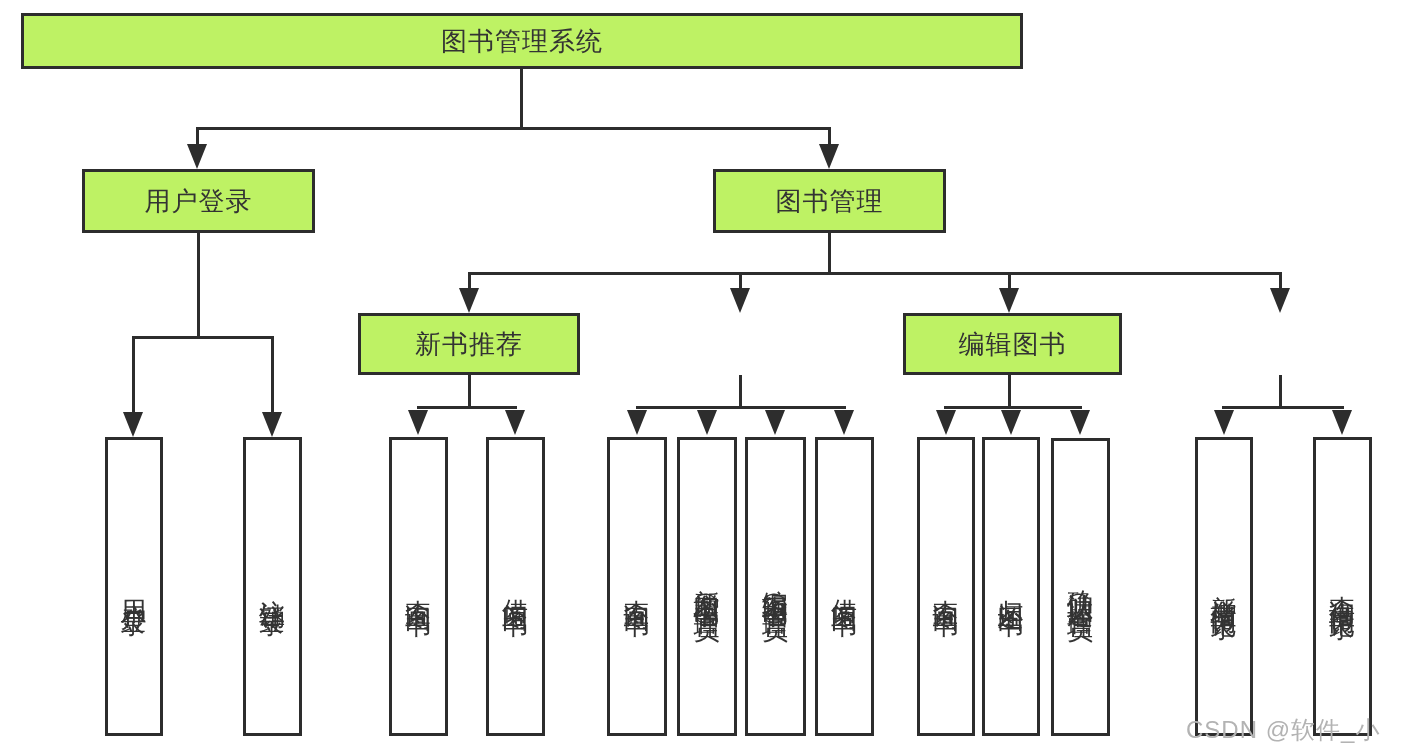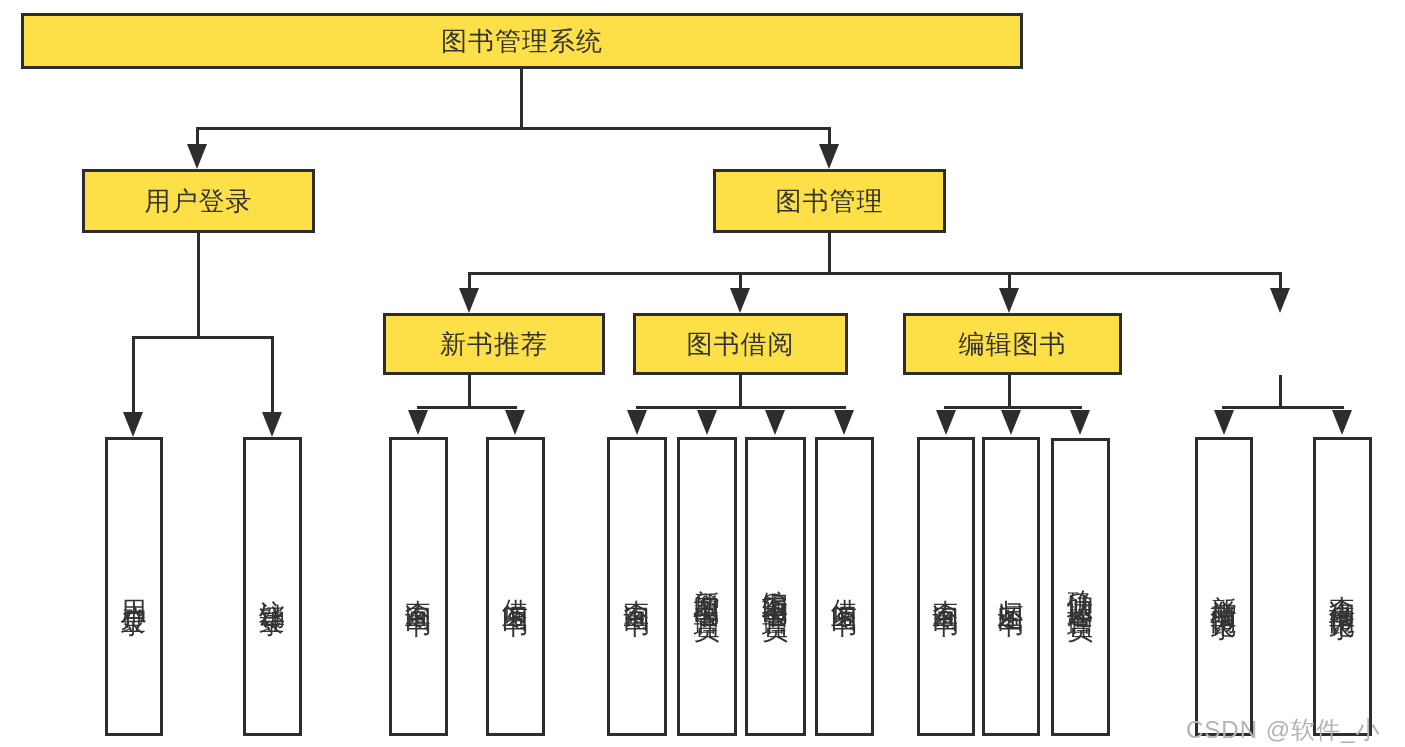--- a/index.html
+++ b/index.html
@@ -3,21 +3,21 @@
 <meta charset="utf-8">
 <style>
   html,body { margin:0; padding:0; background:#ffffff; }
   .canvas {
     position:relative; width:1405px; height:747px; background:#ffffff;
     font-family:"Liberation Sans", sans-serif; overflow:hidden;
     color:#2f2f2f;
   }
   .box {
     position:absolute; box-sizing:border-box;
-    border:3px solid #2d2d2d; background:#fde047;
+    border:3px solid #2d2d2d; background:#bef264;
     display:flex; align-items:center; justify-content:center;
     font-size:26px; letter-spacing:1px; color:#333333;
   }
   .leaf {
     position:absolute; box-sizing:border-box;
     border:3px solid #2d2d2d; background:#ffffff;
     top:437px; height:299px;
     display:flex; align-items:center; justify-content:center;
   }
   .vtext {
@@ -71,25 +71,22 @@
   <div class="h" style="left:468px; top:272px; width:814px;"></div>
   <div class="v" style="left:468px; top:272px; height:20px;"></div>
   <div class="v" style="left:739px; top:272px; height:20px;"></div>
   <div class="v" style="left:1008px; top:272px; height:20px;"></div>
   <div class="v" style="left:1279px; top:272px; height:20px;"></div>
   <div class="ah" style="left:459px; top:288px;"></div>
   <div class="ah" style="left:730px; top:288px;"></div>
   <div class="ah" style="left:999px; top:288px;"></div>
   <div class="ah" style="left:1270px; top:288px;"></div>
 
-  <div class="box" style="left:383px; top:313px; width:222px; height:62px;">
+  <div class="box" style="left:358px; top:313px; width:222px; height:62px;">
     <span>新书推荐</span>
-  </div>
-  <div class="box" style="left:633px; top:313px; width:215px; height:62px;">
-    <span>图书借阅</span>
   </div>
   <div class="box" style="left:903px; top:313px; width:219px; height:62px;">
     <span>编辑图书</span>
   </div>
 
   <div class="v" style="left:468px; top:375px; height:34px;"></div>
   <div class="h" style="left:417px; top:406px; width:100px;"></div>
   <div class="ah" style="left:408px; top:410px;"></div>
   <div class="ah" style="left:505px; top:410px;"></div>
 

